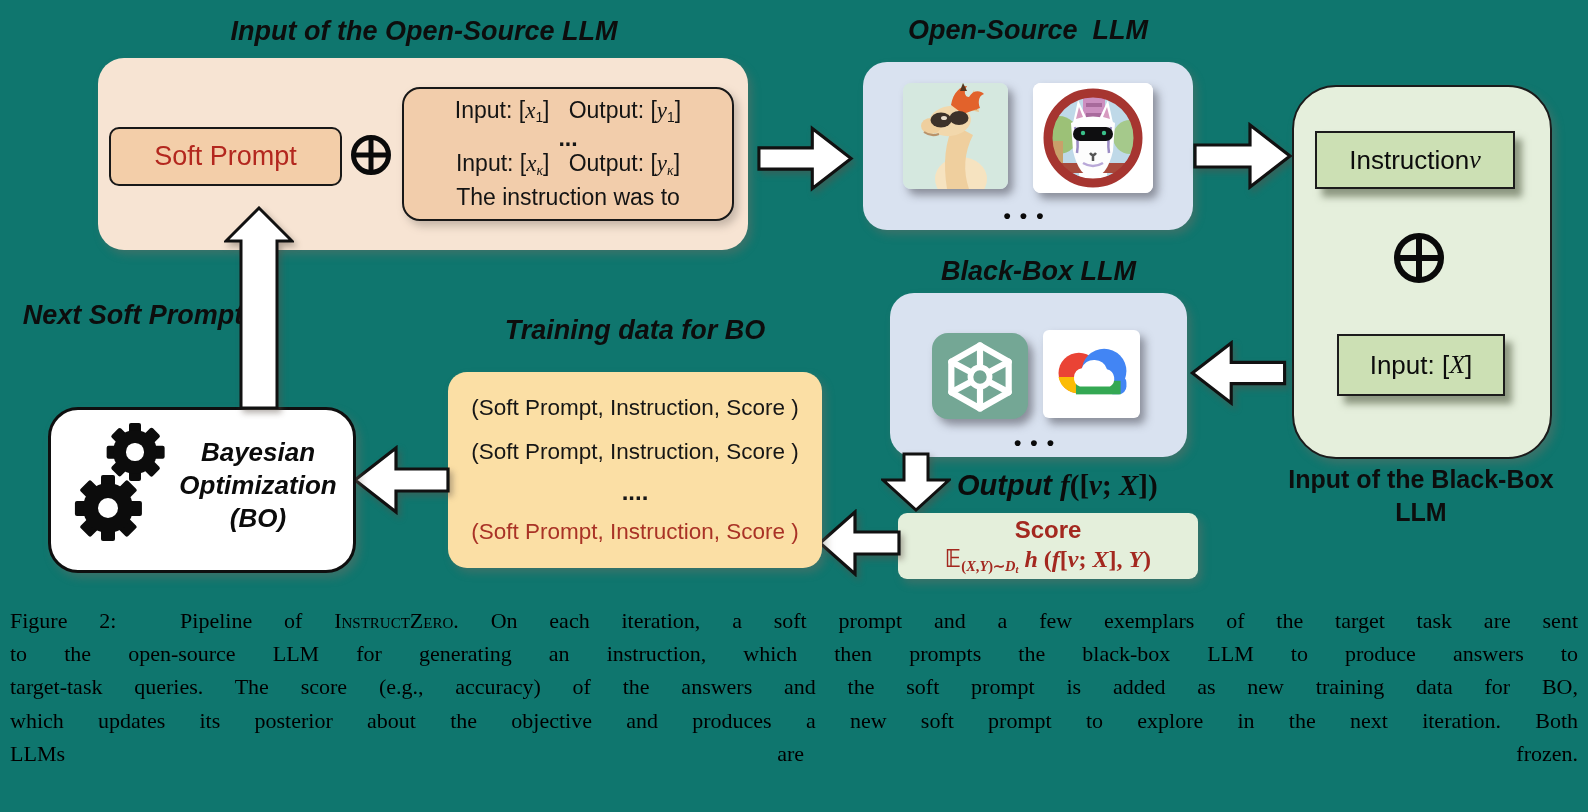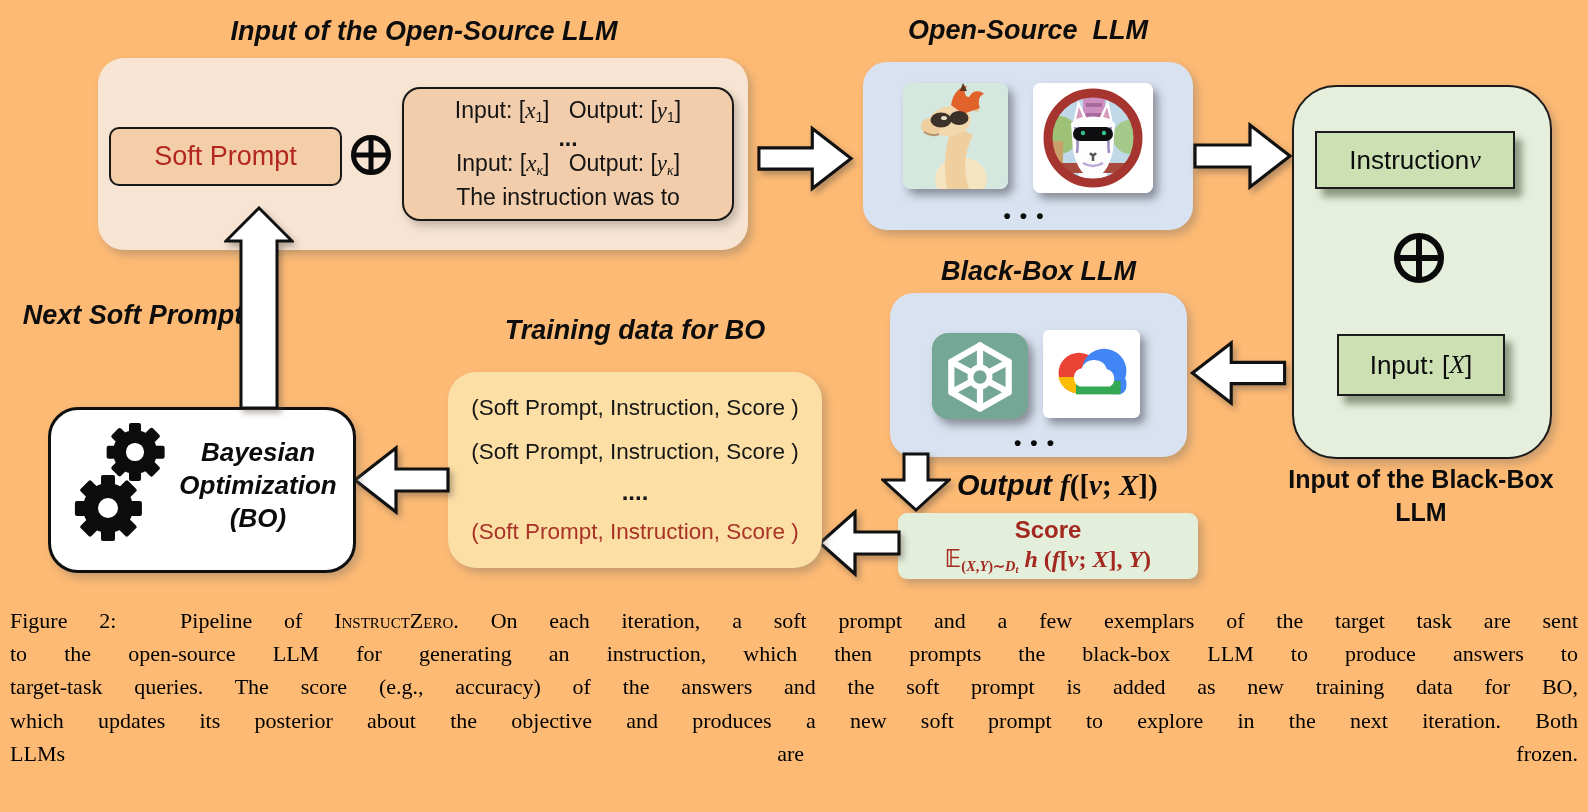--- a/index.html
+++ b/index.html
@@ -1,27 +1,27 @@
 <!DOCTYPE html>
 <html><head>
 <meta charset="utf-8">
 <style>
   html,body{margin:0;padding:0;background:#ffffff;}
-  .stage{position:relative;width:1588px;height:812px;background:#fdba74;overflow:hidden;
+  .stage{position:relative;width:1588px;height:812px;background:#0f766e;overflow:hidden;
          font-family:"Liberation Sans",sans-serif;color:#111;}
   .abs{position:absolute;}
   .ctr{display:flex;align-items:center;justify-content:center;text-align:left;}
   .sec-title{font-weight:bold;font-style:italic;font-size:27px;text-align:center;color:#0d0d0d;}
   .softshadow{box-shadow:4px 5px 8px rgba(120,110,100,.40);}
 
   
   .peach-box{left:98px;top:58px;width:650px;height:192px;border-radius:26px;background:#F7E4D3;}
   .blue-box{background:#D9E2F0;border-radius:24px;}
   .green-box{left:1292px;top:85px;width:256px;height:370px;border-radius:44px;background:#E5EFDC;border:2.5px solid #1b1b1b;}
-  .train-box{left:448px;top:372px;width:374px;height:196px;border-radius:28px;background:#FBDFA5;
+  .train-box{left:448px;top:372px;width:374px;height:196px;border-radius:19px;background:#FBDFA5;
              display:flex;flex-direction:column;justify-content:space-evenly;padding:6px 10px;box-sizing:border-box;}
   .bo-box{left:48px;top:407px;width:302px;height:160px;border-radius:30px;background:#fff;border:3px solid #0f0f0f;}
 
   
   .soft-box{left:109px;top:127px;width:229px;height:55px;border-radius:10px;background:#F3CEA9;
             border:2.5px solid #181818;font-size:27px;color:#B3271E;}
   .exem-box{left:402px;top:87px;width:332px;height:134px;border-radius:18px;background:#F2CDAB;
             border:2.5px solid #181818;display:flex;flex-direction:column;justify-content:space-evenly;
             padding:4px 12px;box-sizing:border-box;font-size:23px;color:#141414;text-align:center;}
   .green-inner{background:#CCE0B4;border:2.2px solid #1c1c1c;font-size:26px;color:#0c0c0c;

